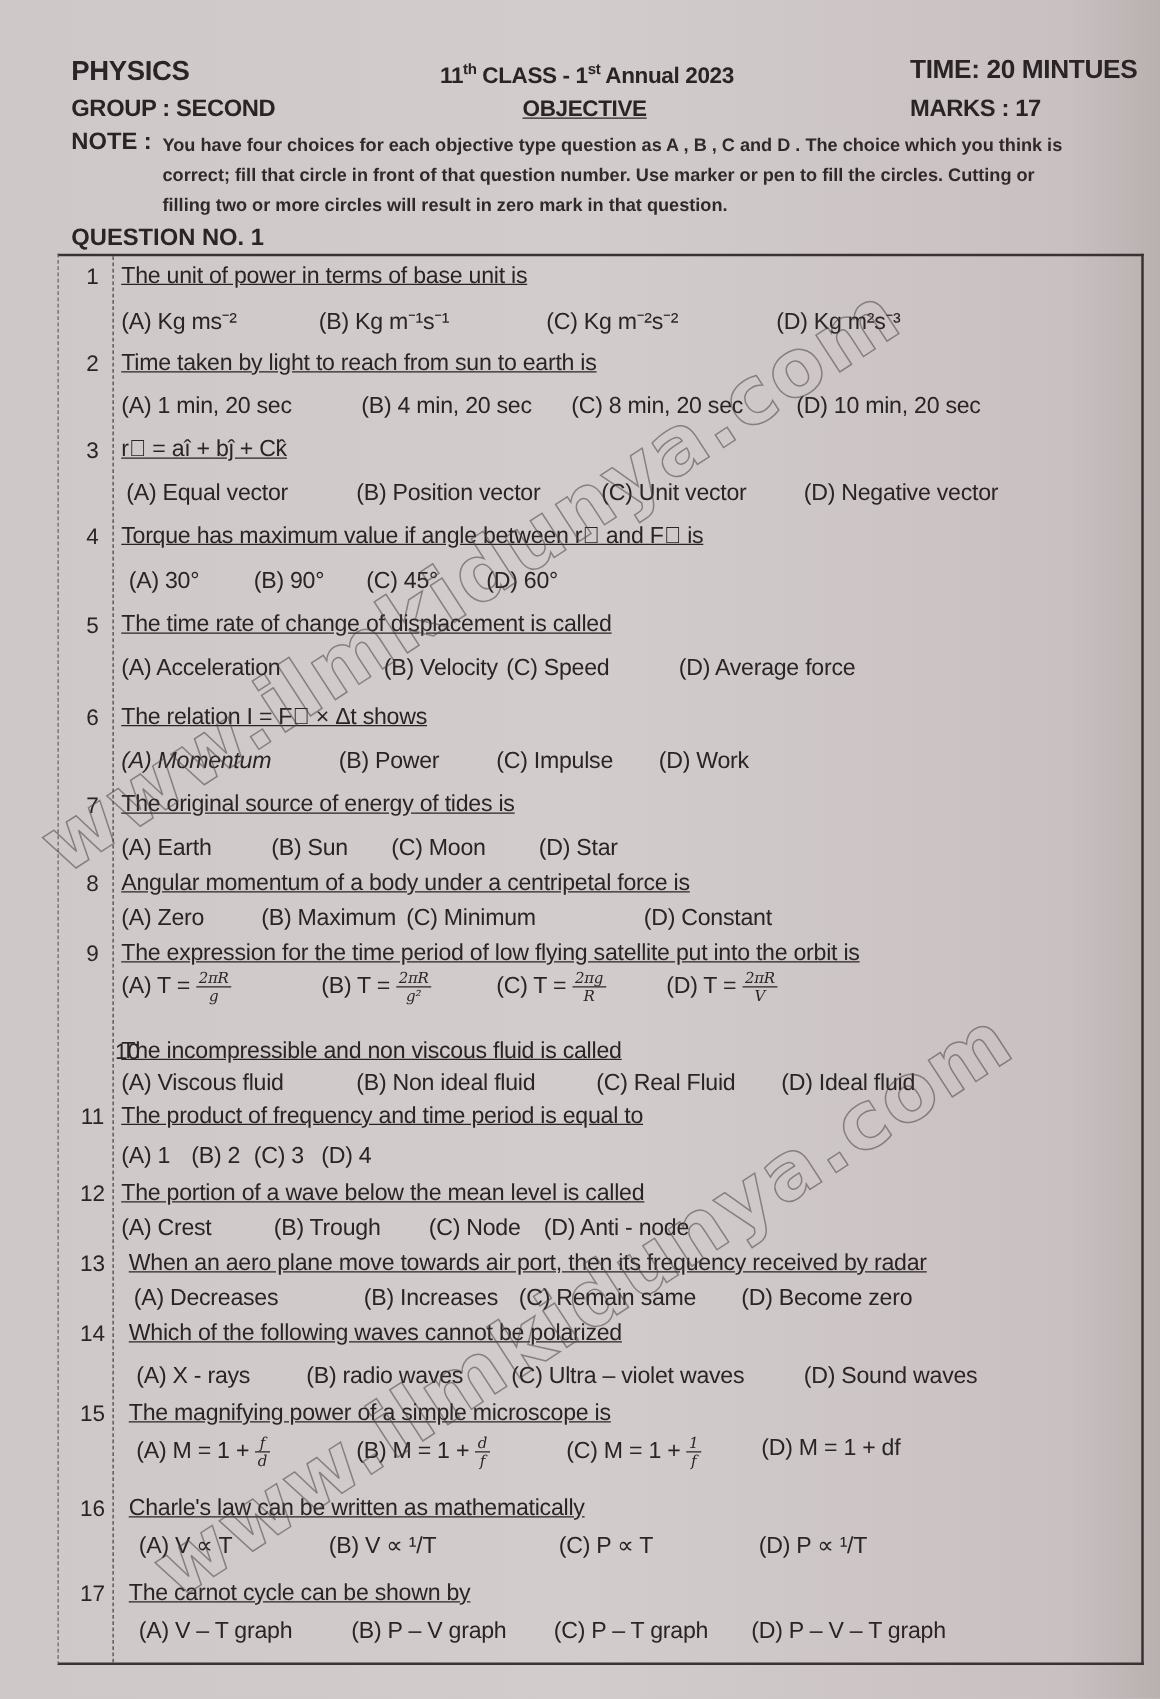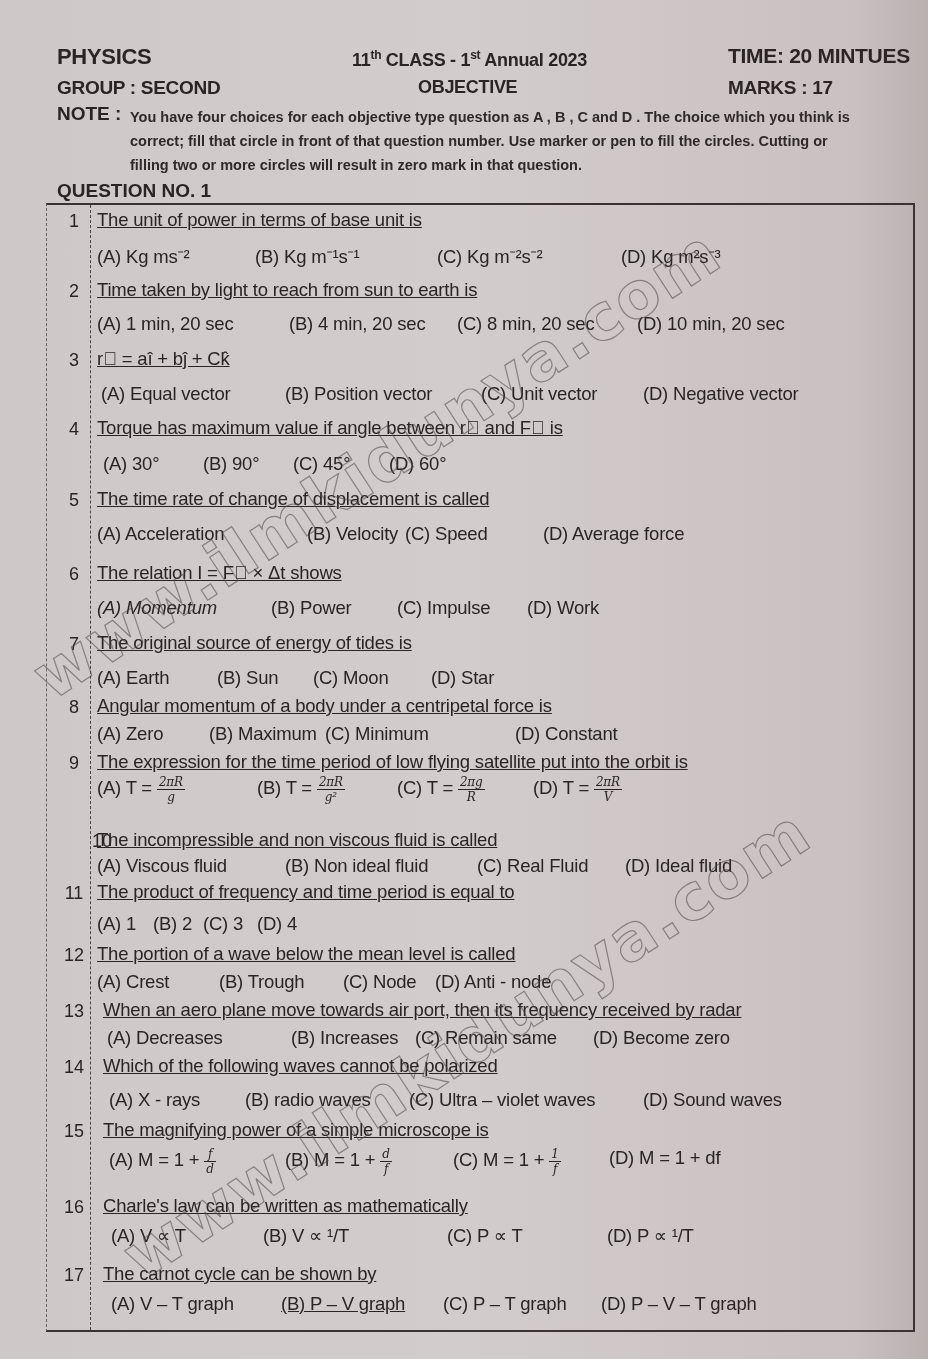--- a/index.html
+++ b/index.html
@@ -19,21 +19,21 @@
   .rh-title { position: absolute; left: 292px; top: 4px; font-family: "Liberation Serif", serif; font-size: 21px; font-weight: bold; }
   .rh-title sup, .cls sup { font-size: 12px; }
   .rh-district { position: absolute; left: 662px; top: 4px; font-family: "Liberation Serif", serif; font-size: 21px; font-weight: bold; }
   .rh-page { position: absolute; left: 856px; top: 2px; font-family: "Liberation Serif", serif; font-size: 21px; font-weight: bold; }
 
   .hdr { position: absolute; font-weight: bold; font-size: 20px; letter-spacing: -0.3px; }
   .subject { left: 57px; top: 44px; font-size: 22px; }
   .cls { left: 352px; top: 48px; font-size: 18px; }
   .time { left: 728px; top: 44px; font-size: 21px; }
   .group { left: 57px; top: 77px; font-size: 19px; }
-  .objective { left: 418px; top: 77px; font-size: 18px; }
+  .objective { left: 418px; top: 77px; font-size: 18px; text-decoration: underline; }
   .marks { left: 728px; top: 77px; font-size: 19px; }
 
   .note-label { position: absolute; left: 57px; top: 103px; font-weight: bold; font-size: 19px; }
   .note-text { position: absolute; left: 130px; top: 105px; width: 740px; font-size: 14.5px; line-height: 24px; font-weight: bold; color: #2f292b; }
 
   .qno { position: absolute; left: 57px; top: 180px; font-weight: bold; font-size: 19px; }
 
   .table {
     position: absolute; left: 46px; top: 203px; width: 866px; height: 1125px;
     border-top: 2px solid #3a3234; border-right: 2px solid #3a3234; border-bottom: 2px solid #3a3234;
@@ -234,21 +234,21 @@
           <span class="opt" style="left: 160px;">(B) V ∝ ¹/T</span>
           <span class="opt" style="left: 344px;">(C) P ∝ T</span>
           <span class="opt" style="left: 504px;">(D) P ∝ ¹/T</span>
         </div>
       </div>
       <div class="q" style="top: 1058px;">
         <span class="q-num" style="top: 2px;">17</span>
         <span class="q-text" style="top: 0px; left: 56px;">The carnot cycle  can be shown by</span>
         <div class="q-opts" style="top: 30px; left: 56px;">
           <span class="opt" style="left: 8px;">(A) V – T graph</span>
-          <span class="opt" style="left: 178px; text-decoration: underline;">(B) P – V graph</span>
+          <span class="opt" style="left: 178px;">(B) P – V graph</span>
           <span class="opt" style="left: 340px;">(C) P – T graph</span>
           <span class="opt" style="left: 498px;">(D) P – V – T graph</span>
         </div>
       </div>
     </div>
 
   <div class="watermark" style="left:60px; top:640px; transform: rotate(-33deg);">www.ilmkidunya.com</div>
   <div class="watermark" style="left:150px; top:1220px; transform: rotate(-33deg);">www.ilmkidunya.com</div>
 </div>
 

